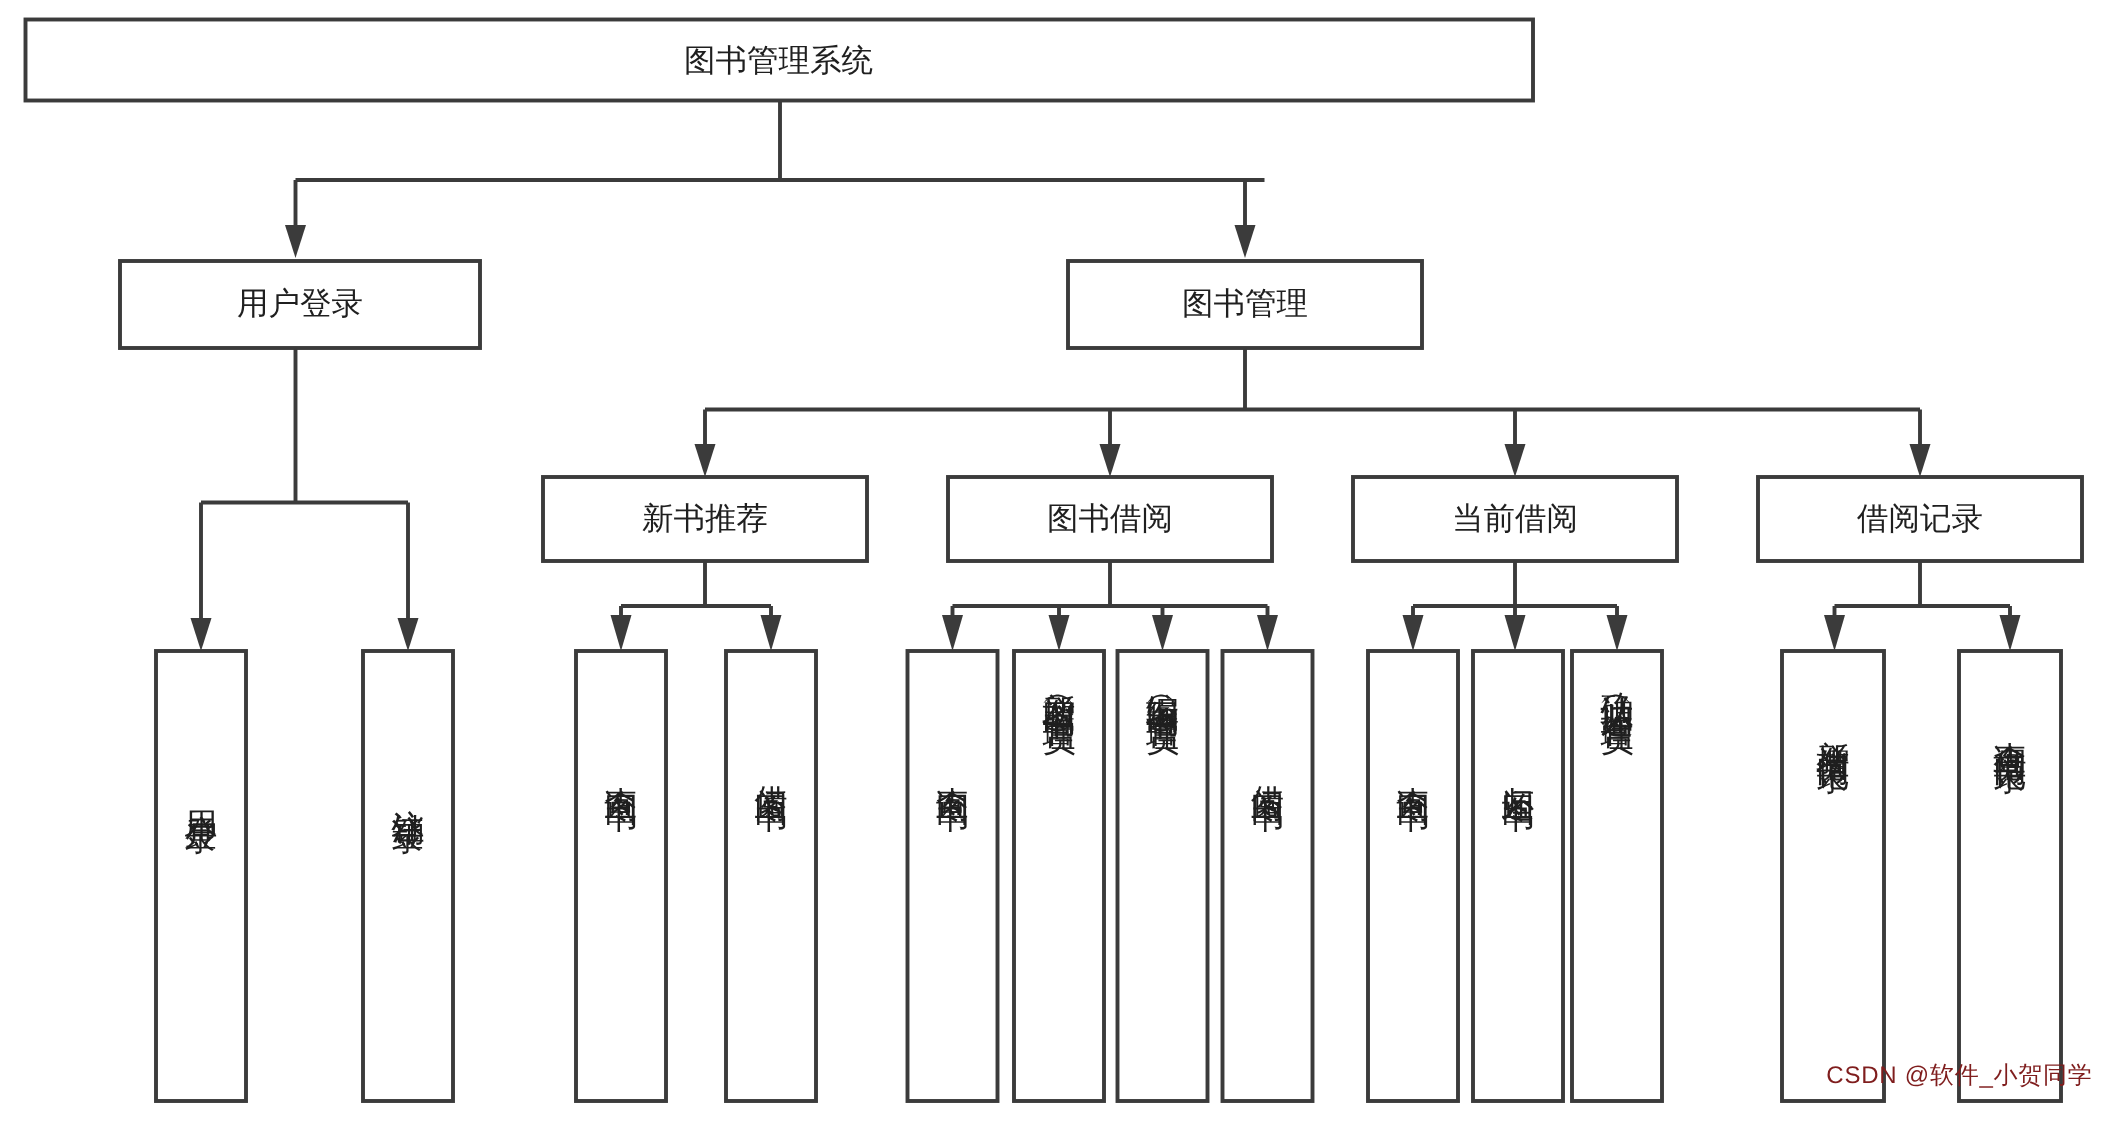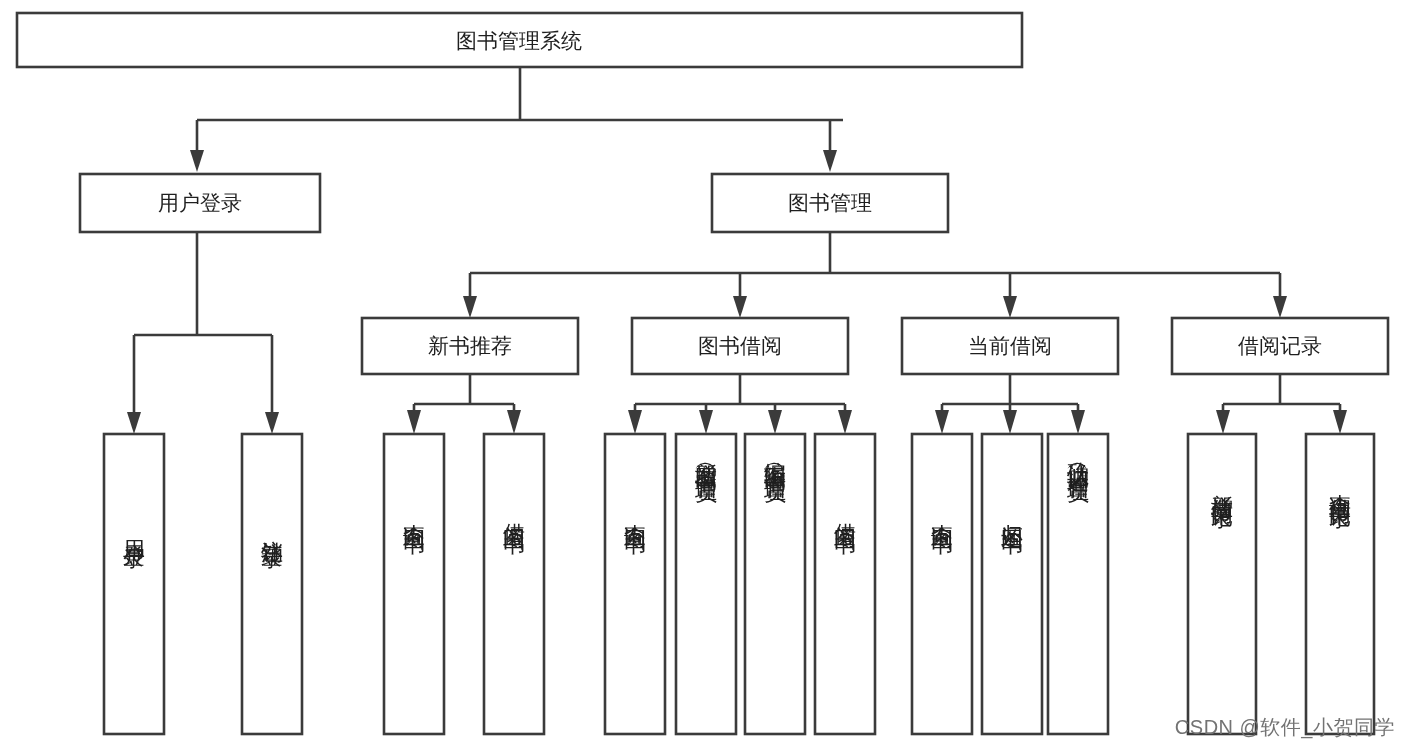--- a/index.html
+++ b/index.html
@@ -61,24 +61,24 @@
     font-size: 22px;
     line-height: 1.18;
     color: #1f1f1f;
     letter-spacing: 3px;
     white-space: nowrap;
     text-align: left;
   }
   .watermark {
     position: absolute;
     right: 10px;
-    bottom: 6px;
-    font-family: "Liberation Sans", "DejaVu Sans", sans-serif;
-    font-size: 20px;
-    color: #737373;
+    bottom: 19px;
+    font-family: "Liberation Sans", "DejaVu Sans", sans-serif;
+    font-size: 16px;
+    color: #7f1d1d;
     letter-spacing: 0.5px;
     white-space: nowrap;
     pointer-events: none;
   }
 </style>
 </head>
 <body>
 
 <div id="diagram-root">
 

